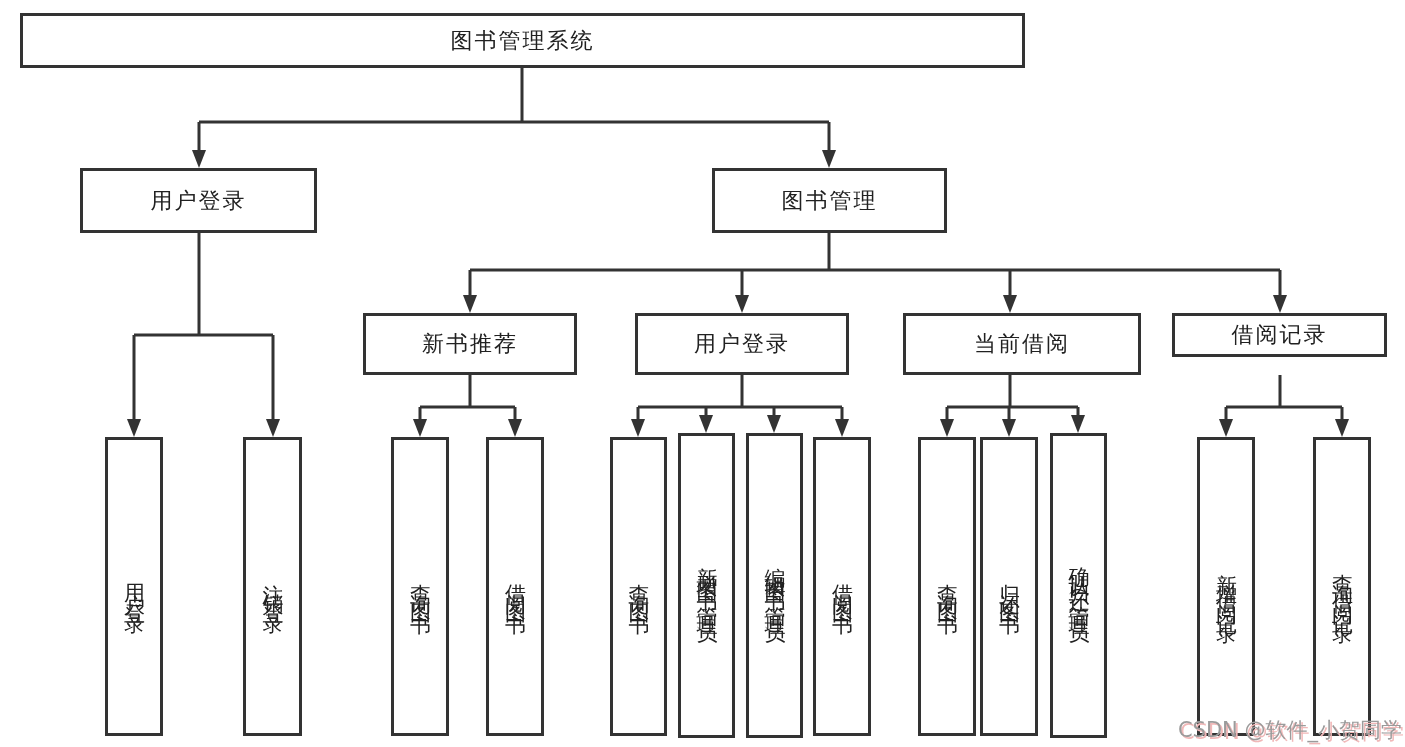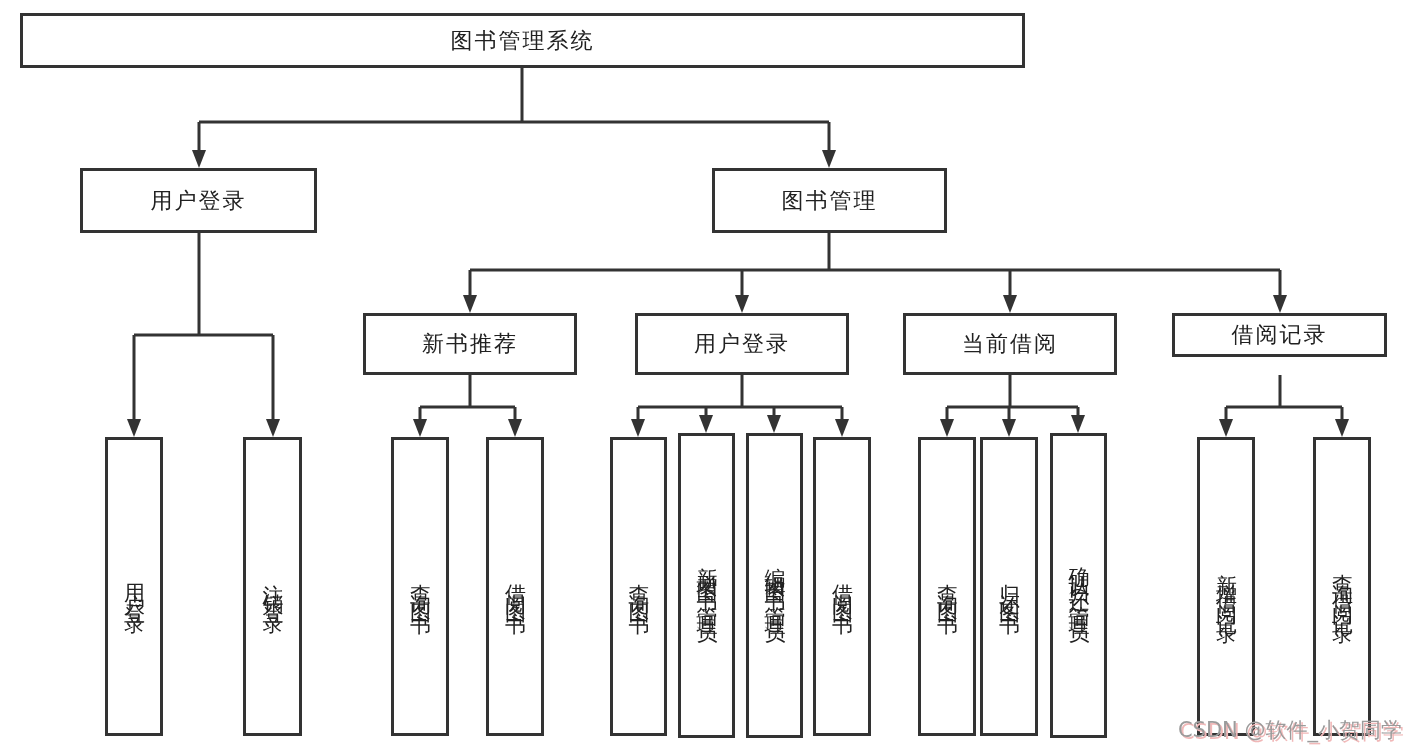--- a/index.html
+++ b/index.html
@@ -102,21 +102,21 @@
   <div class="box" style="left:712px;top:168px;width:235px;height:65px;">
     <span class="h-label">图书管理</span>
   </div>
 
   <div class="box" style="left:363px;top:313px;width:214px;height:62px;">
     <span class="h-label">新书推荐</span>
   </div>
   <div class="box" style="left:635px;top:313px;width:214px;height:62px;">
     <span class="h-label">用户登录</span>
   </div>
-  <div class="box" style="left:903px;top:313px;width:214px;height:62px;">
+  <div class="box" style="left:903px;top:313px;width:238px;height:62px;">
     <span class="h-label">当前借阅</span>
   </div>
   <div class="box" style="left:1172px;top:313px;width:215px;height:44px;">
     <span class="h-label">借阅记录</span>
   </div>
 
   <div class="box" style="left:105px;top:437px;width:58px;height:299px;">
     <span class="v-label">用户登录</span>
   </div>
   <div class="box" style="left:243px;top:437px;width:59px;height:299px;">

